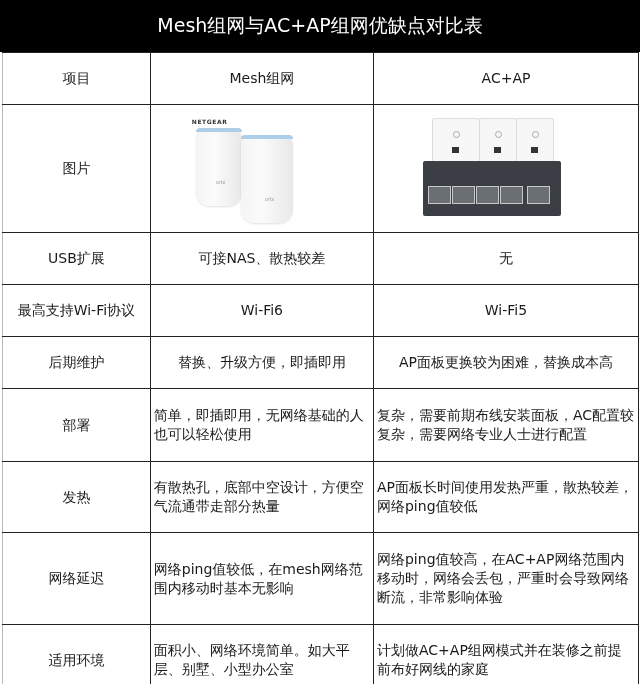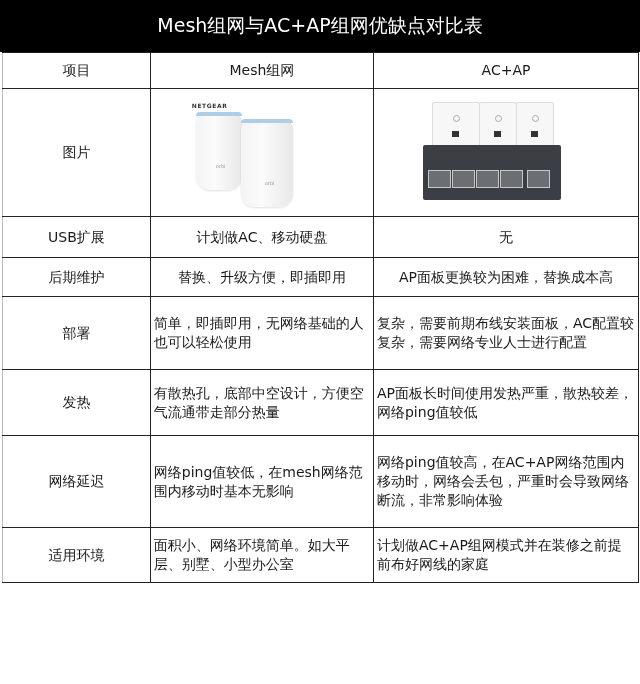--- a/index.html
+++ b/index.html
@@ -3,21 +3,21 @@
 <meta charset="utf-8">
 <style>
   html, body { margin: 0; padding: 0; background: #ffffff; }
   body { width: 640px; height: 684px; overflow: hidden; position: relative;
          font-family: "DejaVu Sans", "Liberation Sans", sans-serif; color: #1a1a1a; }
   .title-bar { position: absolute; left: 0; top: 0; width: 640px; height: 52px;
                background: #000; color: #fff; font-size: 19px;
                display: flex; align-items: center; justify-content: center; letter-spacing: 0; }
   table { position: absolute; left: 2px; top: 52px; border-collapse: collapse;
           width: 637px; table-layout: fixed; }
-  td { border: 1.5px solid #222; font-size: 14px; line-height: 19px; padding: 8px 3px;
+  td { border: 1.5px solid #222; font-size: 14px; line-height: 19px; padding: 16px 3px;
        vertical-align: middle; overflow: hidden; }
   td.label { text-align: center; border-left: 1px solid #bbb; }
   td.center { text-align: center; }
   td.left { text-align: left; }
   .c1 { width: 145px; } .c2 { width: 219px; } .c3 { width: 260px; }
   .img-cell { padding: 0; position: relative; }
   .img-wrap { position: relative; width: 100%; height: 127px; }
   .netgear { position: absolute; left: 41px; top: 7px; font-size: 6px; font-weight: bold; letter-spacing: 0.6px; color: #333; }
   .unit { position: absolute; background: linear-gradient(90deg,#f4f4f4,#fbfbfb 40%,#e8e8e8);
           border-radius: 10px 10px 14px 14px; box-shadow: 0 1px 2px rgba(0,0,0,0.12); }
@@ -80,22 +80,27 @@
           <div class="rj" style="left:29px;top:25px;"></div>
           <div class="rj" style="left:53px;top:25px;"></div>
           <div class="rj" style="left:77px;top:25px;"></div>
           <div class="rj" style="left:104px;top:25px;"></div>
         </div>
       </div>
     </td>
   </tr>
   <tr style="height:41px">
     <td class="label">USB扩展</td>
-    <td class="center">计划做AC、移动硬盘</td>
+    <td class="center">可接NAS、散热较差</td>
     <td class="center">无</td>
+  </tr>
+  <tr style="height:50px">
+    <td class="label">最高支持Wi-Fi协议</td>
+    <td class="center">Wi-Fi6</td>
+    <td class="center">Wi-Fi5</td>
   </tr>
   <tr style="height:39px">
     <td class="label">后期维护</td>
     <td class="center">替换、升级方便，即插即用</td>
     <td class="center">AP面板更换较为困难，替换成本高</td>
   </tr>
   <tr style="height:73px">
     <td class="label">部署</td>
     <td class="left">简单，即插即用，无网络基础的人也可以轻松使用</td>
     <td class="left">复杂，需要前期布线安装面板，AC配置较复杂，需要网络专业人士进行配置</td>

